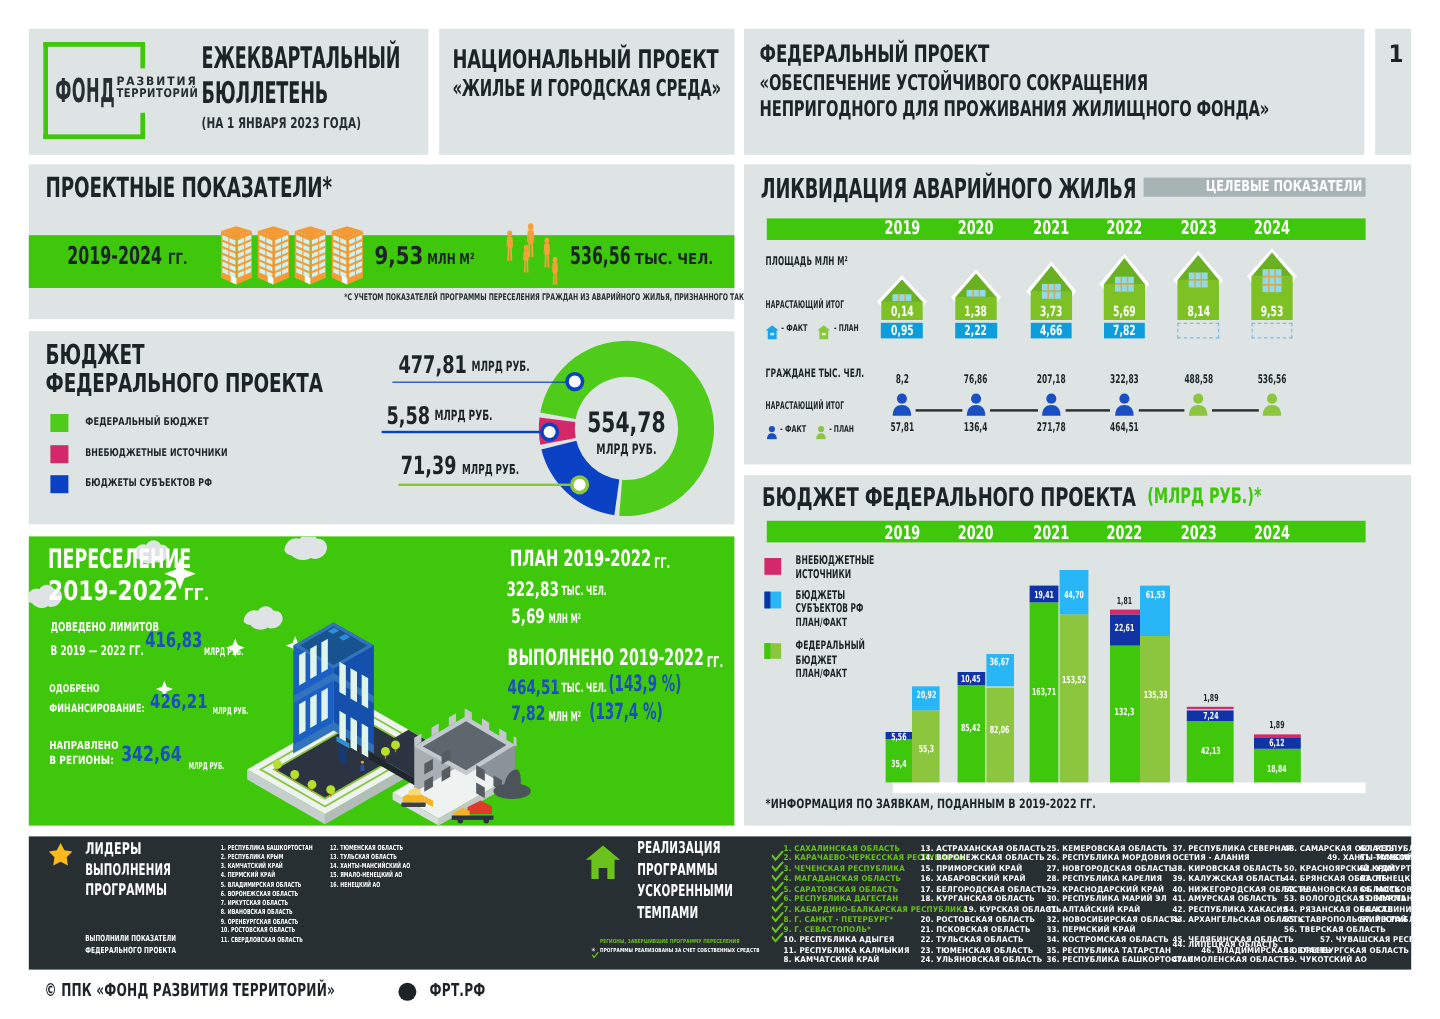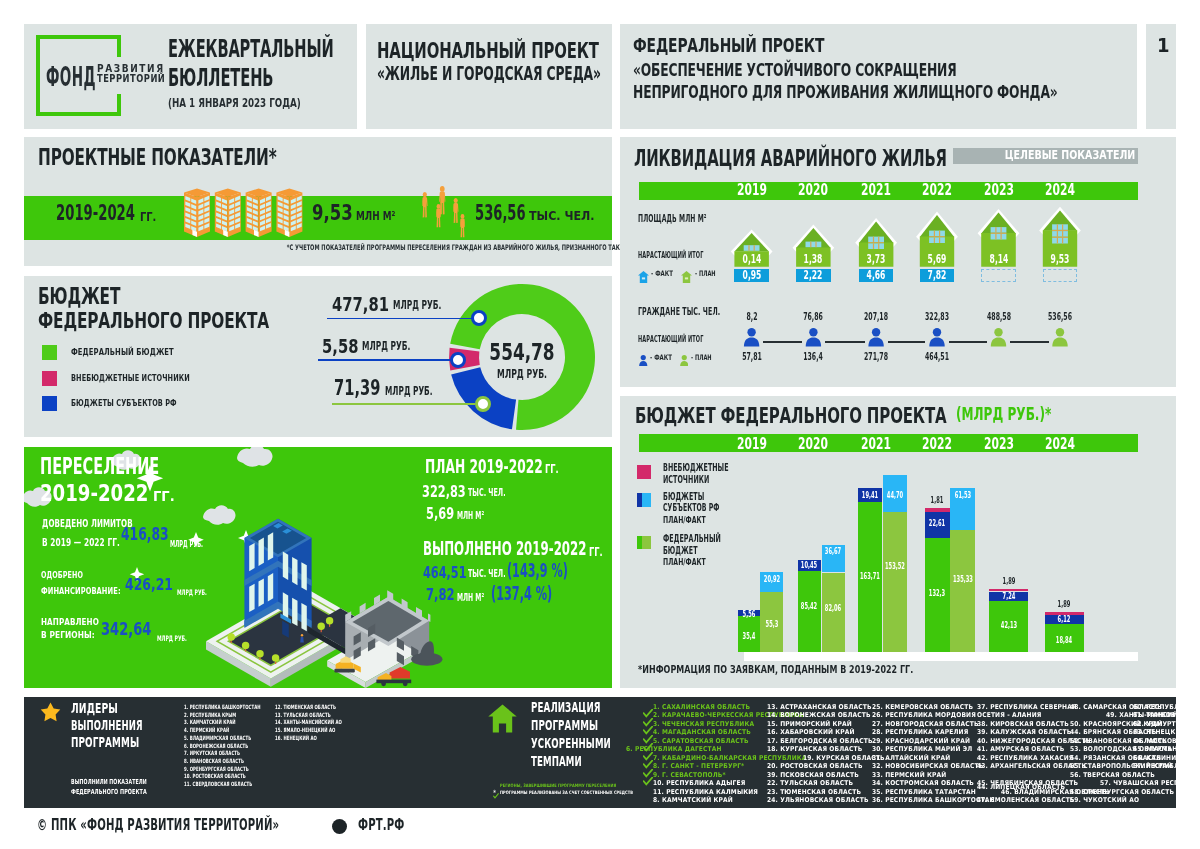--- a/index.html
+++ b/index.html
@@ -763,36 +763,36 @@
         <path d="M0.7 4.2 L3.3 7.4 L9.2 0.6" stroke="#6ac21a" stroke-width="1.7" fill="none" stroke-linecap="square"></path>
       </svg></div>
 <div style="position:absolute;left:643px;top:771.0px;width:10px;height:9px;"><svg width="10" height="9" viewBox="0 0 10 9">
         <path d="M0.7 4.2 L3.3 7.4 L9.2 0.6" stroke="#6ac21a" stroke-width="1.7" fill="none" stroke-linecap="square"></path>
       </svg></div>
 <div class="t cond" style="left:653px;top:703.5px;font-size:6.6px;color:#6ac21a;letter-spacing:0.15px;">1. САХАЛИНСКАЯ ОБЛАСТЬ</div>
 <div class="t cond" style="left:653px;top:712.0px;font-size:6.6px;color:#6ac21a;letter-spacing:0.15px;">2. КАРАЧАЕВО-ЧЕРКЕССКАЯ РЕСПУБЛИКА</div>
 <div class="t cond" style="left:653px;top:720.5px;font-size:6.6px;color:#6ac21a;letter-spacing:0.15px;">3. ЧЕЧЕНСКАЯ РЕСПУБЛИКА</div>
 <div class="t cond" style="left:653px;top:729.0px;font-size:6.6px;color:#6ac21a;letter-spacing:0.15px;">4. МАГАДАНСКАЯ ОБЛАСТЬ</div>
 <div class="t cond" style="left:653px;top:737.5px;font-size:6.6px;color:#6ac21a;letter-spacing:0.15px;">5. САРАТОВСКАЯ ОБЛАСТЬ</div>
-<div class="t cond" style="left:626px;top:746.0px;font-size:6.6px;color:#6ac21a;letter-spacing:0.15px;">6. РЕСПУБЛИКА ДАГЕСТАН</div>
+<div class="t cond" style="left:653px;top:746.0px;font-size:6.6px;color:#6ac21a;letter-spacing:0.15px;">6. РЕСПУБЛИКА ДАГЕСТАН</div>
 <div class="t cond" style="left:653px;top:754.5px;font-size:6.6px;color:#6ac21a;letter-spacing:0.15px;">7. КАБАРДИНО-БАЛКАРСКАЯ РЕСПУБЛИКА</div>
 <div class="t cond" style="left:653px;top:763.0px;font-size:6.6px;color:#6ac21a;letter-spacing:0.15px;">8. Г. САНКТ - ПЕТЕРБУРГ*</div>
 <div class="t cond" style="left:653px;top:771.5px;font-size:6.6px;color:#6ac21a;letter-spacing:0.15px;">9. Г. СЕВАСТОПОЛЬ*</div>
 <div class="t cond" style="left:653px;top:780.0px;font-size:6.6px;color:#ffffff;letter-spacing:0.15px;">10. РЕСПУБЛИКА АДЫГЕЯ</div>
 <div class="t cond" style="left:653px;top:788.5px;font-size:6.6px;color:#ffffff;letter-spacing:0.15px;">11. РЕСПУБЛИКА КАЛМЫКИЯ</div>
 <div class="t cond" style="left:653px;top:797.0px;font-size:6.6px;color:#ffffff;letter-spacing:0.15px;">8. КАМЧАТСКИЙ КРАЙ</div>
 <div class="t cond" style="left:767px;top:703.5px;font-size:6.6px;color:#ffffff;letter-spacing:0.15px;">13. АСТРАХАНСКАЯ ОБЛАСТЬ</div>
 <div class="t cond" style="left:767px;top:712.0px;font-size:6.6px;color:#ffffff;letter-spacing:0.15px;">14. ВОРОНЕЖСКАЯ ОБЛАСТЬ</div>
 <div class="t cond" style="left:767px;top:720.5px;font-size:6.6px;color:#ffffff;letter-spacing:0.15px;">15. ПРИМОРСКИЙ КРАЙ</div>
 <div class="t cond" style="left:767px;top:729.0px;font-size:6.6px;color:#ffffff;letter-spacing:0.15px;">16. ХАБАРОВСКИЙ КРАЙ</div>
 <div class="t cond" style="left:767px;top:737.5px;font-size:6.6px;color:#ffffff;letter-spacing:0.15px;">17. БЕЛГОРОДСКАЯ ОБЛАСТЬ</div>
 <div class="t cond" style="left:767px;top:746.0px;font-size:6.6px;color:#ffffff;letter-spacing:0.15px;">18. КУРГАНСКАЯ ОБЛАСТЬ</div>
 <div class="t cond" style="left:767px;top:754.5px;font-size:6.6px;color:#ffffff;letter-spacing:0.15px;padding-left:36px;">19. КУРСКАЯ ОБЛАСТЬ</div>
 <div class="t cond" style="left:767px;top:763.0px;font-size:6.6px;color:#ffffff;letter-spacing:0.15px;">20. РОСТОВСКАЯ ОБЛАСТЬ</div>
-<div class="t cond" style="left:767px;top:771.5px;font-size:6.6px;color:#ffffff;letter-spacing:0.15px;">39. ПСКОВСКАЯ ОБЛАСТЬ</div>
+<div class="t cond" style="left:767px;top:771.5px;font-size:6.6px;color:#ffffff;letter-spacing:0.15px;">21. ПСКОВСКАЯ ОБЛАСТЬ</div>
 <div class="t cond" style="left:767px;top:780.0px;font-size:6.6px;color:#ffffff;letter-spacing:0.15px;">22. ТУЛЬСКАЯ ОБЛАСТЬ</div>
 <div class="t cond" style="left:767px;top:788.5px;font-size:6.6px;color:#ffffff;letter-spacing:0.15px;">23. ТЮМЕНСКАЯ ОБЛАСТЬ</div>
 <div class="t cond" style="left:767px;top:797.0px;font-size:6.6px;color:#ffffff;letter-spacing:0.15px;">24. УЛЬЯНОВСКАЯ ОБЛАСТЬ</div>
 <div class="t cond" style="left:872px;top:703.5px;font-size:6.6px;color:#ffffff;letter-spacing:0.15px;">25. КЕМЕРОВСКАЯ ОБЛАСТЬ</div>
 <div class="t cond" style="left:872px;top:712.0px;font-size:6.6px;color:#ffffff;letter-spacing:0.15px;">26. РЕСПУБЛИКА МОРДОВИЯ</div>
 <div class="t cond" style="left:872px;top:720.5px;font-size:6.6px;color:#ffffff;letter-spacing:0.15px;">27. НОВГОРОДСКАЯ ОБЛАСТЬ</div>
 <div class="t cond" style="left:872px;top:729.0px;font-size:6.6px;color:#ffffff;letter-spacing:0.15px;">28. РЕСПУБЛИКА КАРЕЛИЯ</div>
 <div class="t cond" style="left:872px;top:737.5px;font-size:6.6px;color:#ffffff;letter-spacing:0.15px;">29. КРАСНОДАРСКИЙ КРАЙ</div>
 <div class="t cond" style="left:872px;top:746.0px;font-size:6.6px;color:#ffffff;letter-spacing:0.15px;">30. РЕСПУБЛИКА МАРИЙ ЭЛ</div>
 <div class="t cond" style="left:872px;top:754.5px;font-size:6.6px;color:#ffffff;letter-spacing:0.15px;">31. АЛТАЙСКИЙ КРАЙ</div>

